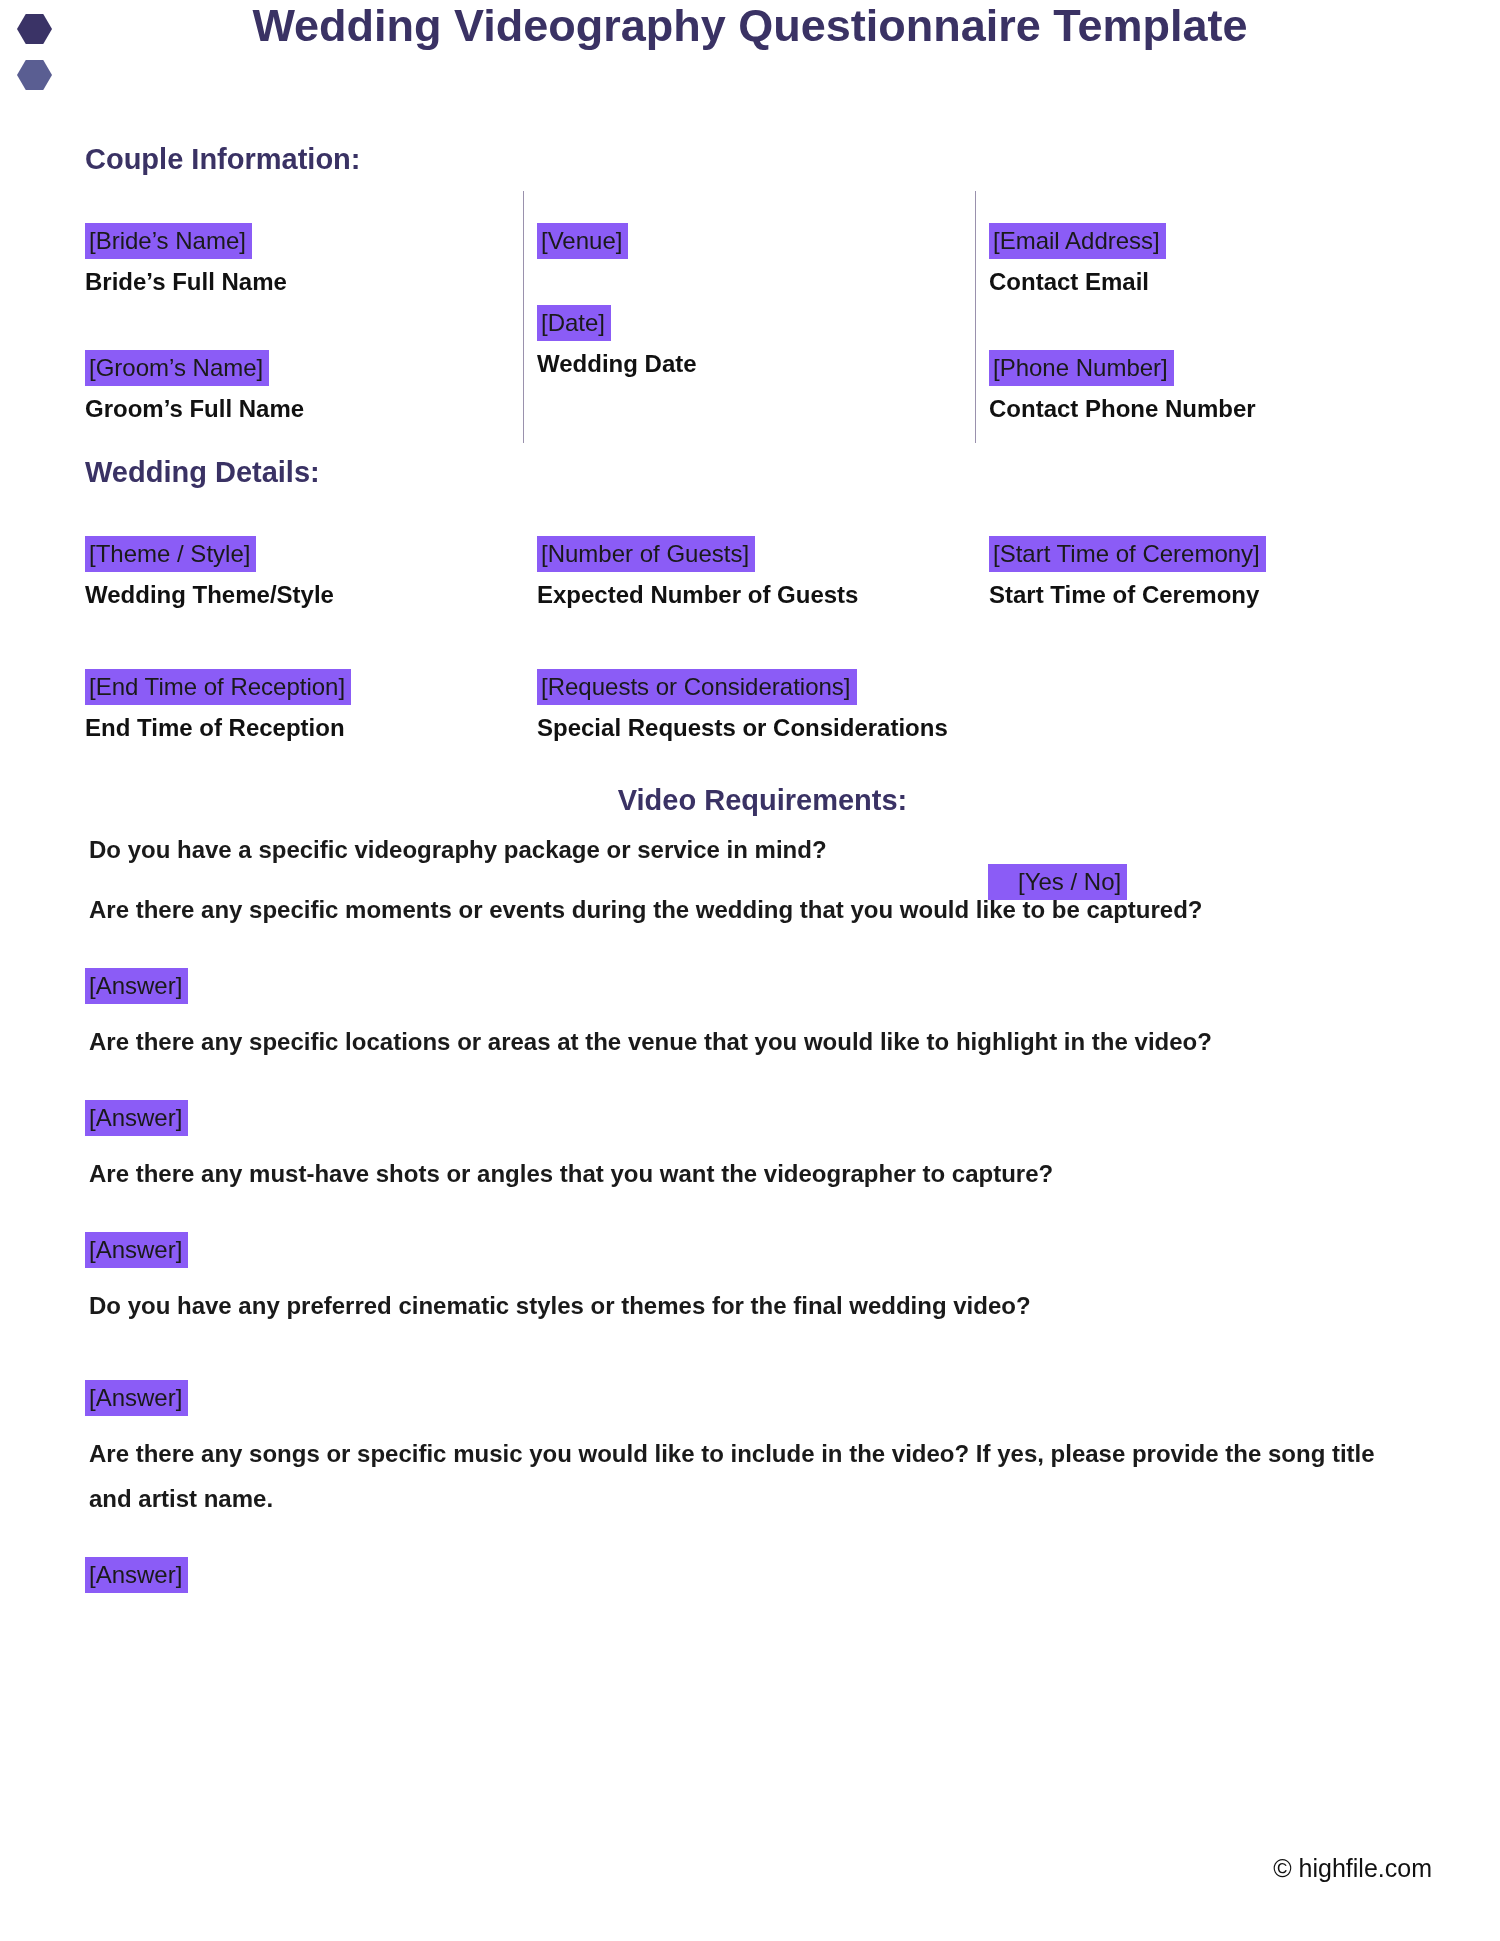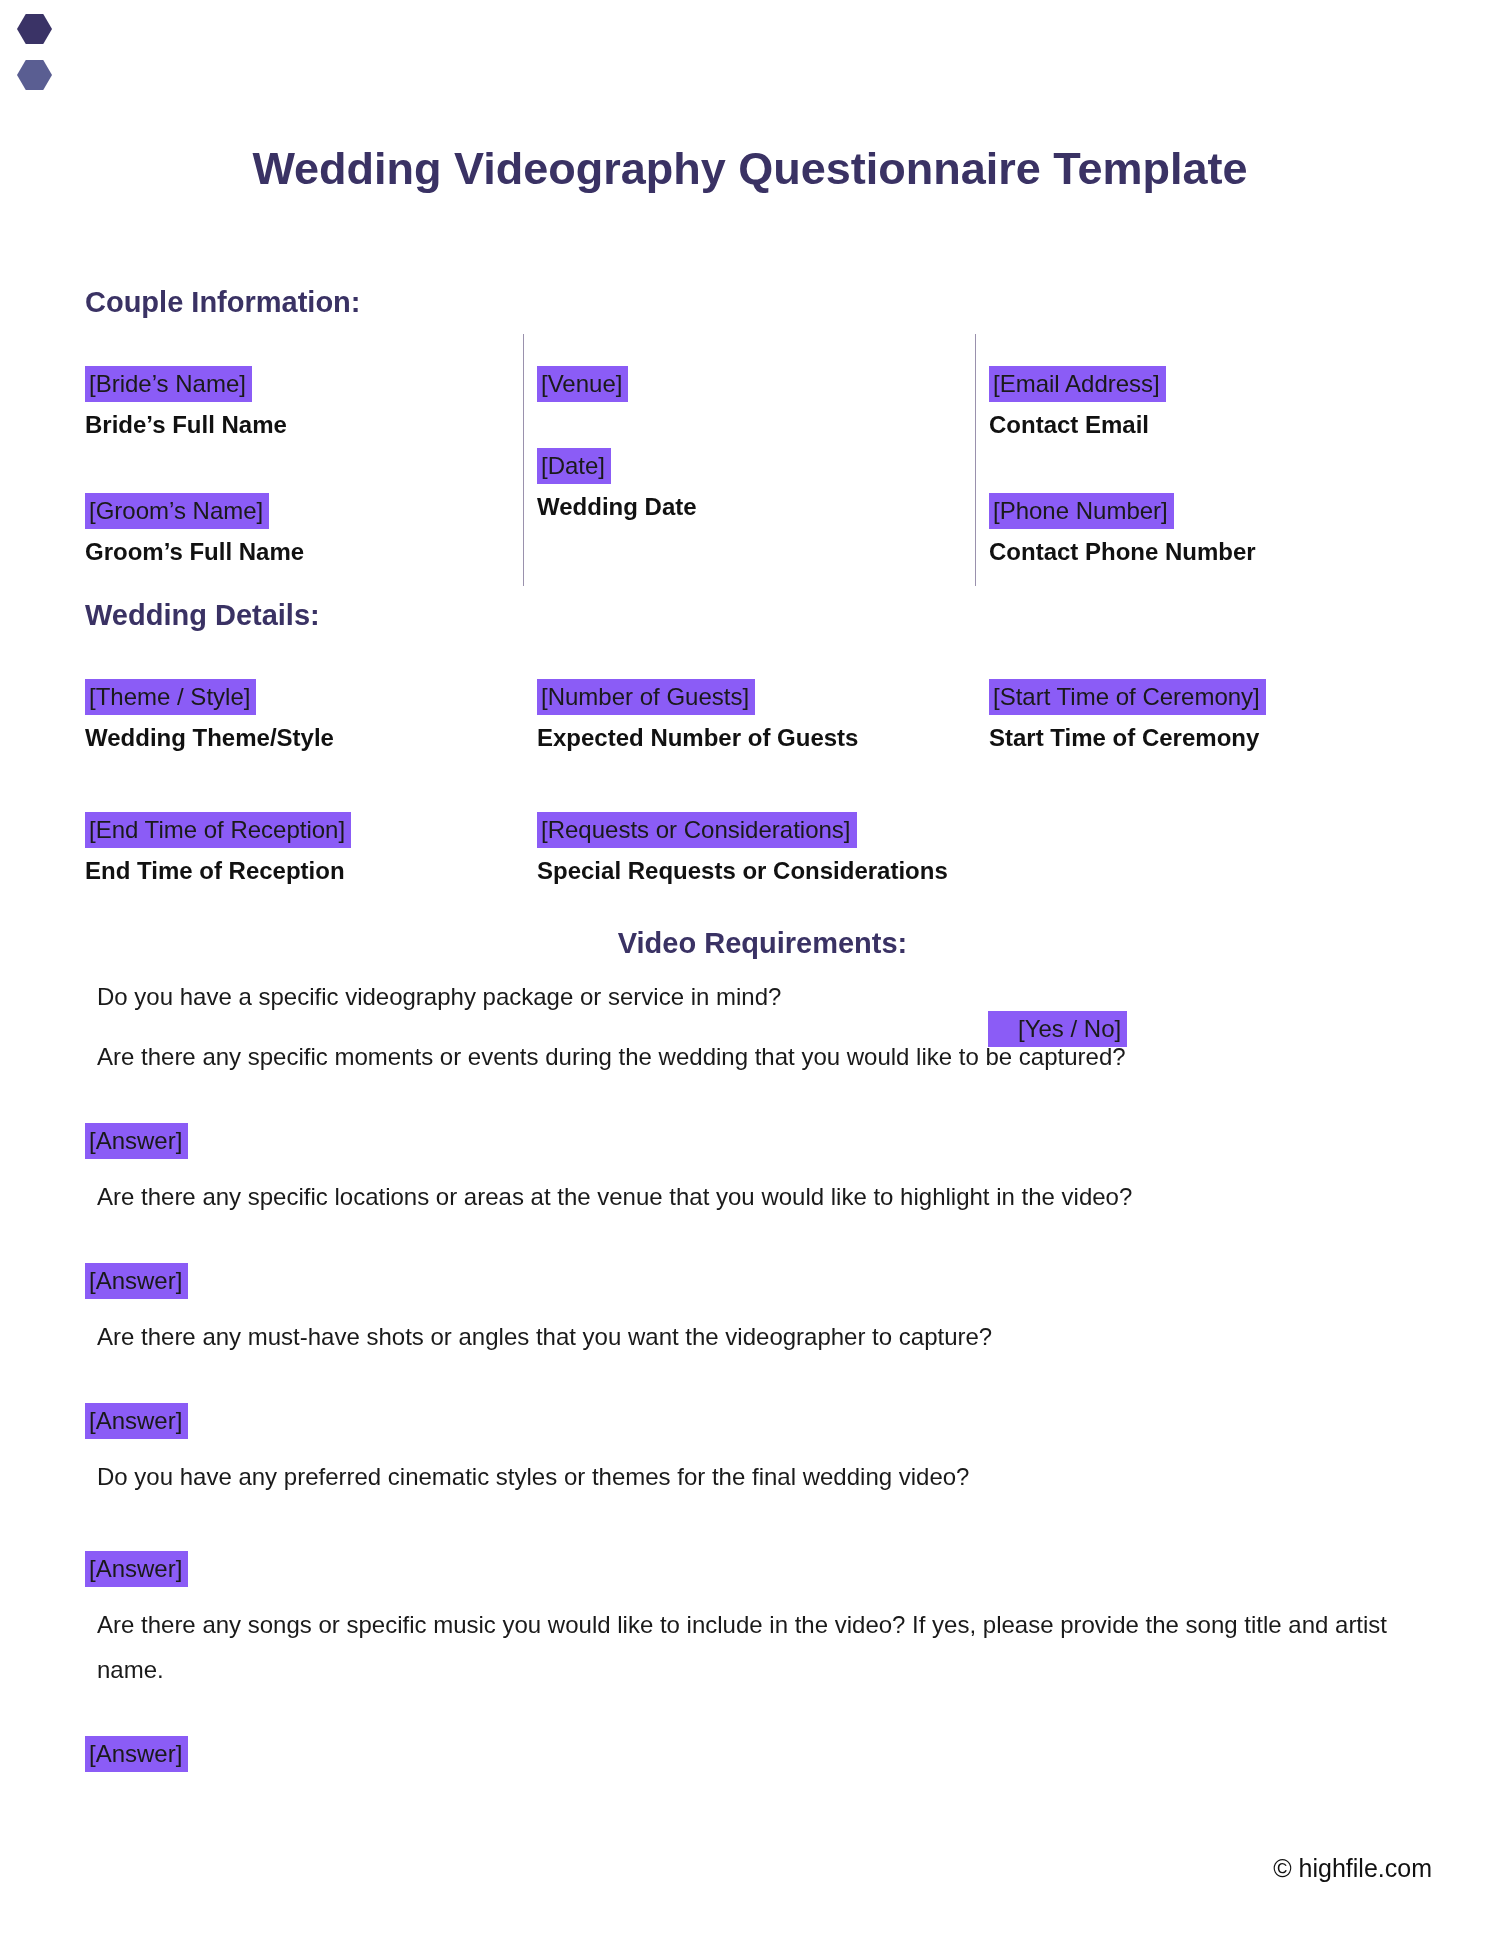--- a/index.html
+++ b/index.html
@@ -8,21 +8,21 @@
     font-family:"Liberation Sans", sans-serif;color:#1a1a1a;
     -webkit-font-smoothing:antialiased;overflow:hidden;
   }
   
   .logo{position:absolute;left:17px;top:14px;}
   .hex{width:35px;height:30px;clip-path:polygon(25% 0,75% 0,100% 50%,75% 100%,25% 100%,0 50%);}
   .hex-top{background:#3a3366;}
   .hex-bottom{background:#5a5e92;margin-top:16px;}
   
   .doc-title{
-    margin:0;padding-top:143px;text-align:center;
+    margin:0;text-align:center;
     font-size:45px;line-height:52px;font-weight:700;color:#3a3264;
   }
   .content{margin:0 60px 0 85px;}
   .section-heading{
     margin:0;font-size:29px;line-height:38px;font-weight:700;color:#3a3264;
   }
   .couple-heading{margin-top:88px;}
   
   .columns{display:grid;grid-template-columns:438px 452px 465px;margin-top:13px;}
   .col{padding-bottom:12px;}
@@ -39,21 +39,21 @@
   .wd-grid{
     display:grid;grid-template-columns:438px 452px 465px;grid-row-gap:20px;
     margin-top:13px;
   }
   .wd-grid > .field{margin-top:0;}
   .wd-grid > .field:nth-child(3n+2),
   .wd-grid > .field:nth-child(3n){padding-left:14px;}
   
   .vr-heading{margin-top:31px;text-align:center;}
   .q-inline{position:relative;margin-top:8px;line-height:45px;}
-  .q-text{font-size:24px;line-height:45px;max-width:1310px;color:#1a1a1a;margin:12px;}
+  .q-text{font-size:24px;line-height:45px;max-width:1310px;color:#1a1a1a;margin:4px;font-weight:bold;}
   .q-inline .yes-no{position:absolute;left:903px;top:5px;padding-left:30px;}
   .q-block{margin-top:15px;}
   .q-answer{line-height:45px;}
   .q-answer.gap-large{margin-top:20px;}
   
   .footer{
     position:absolute;top:1853px;right:68px;
     font-size:25px;line-height:30px;color:#111111;
   }
 </style>

